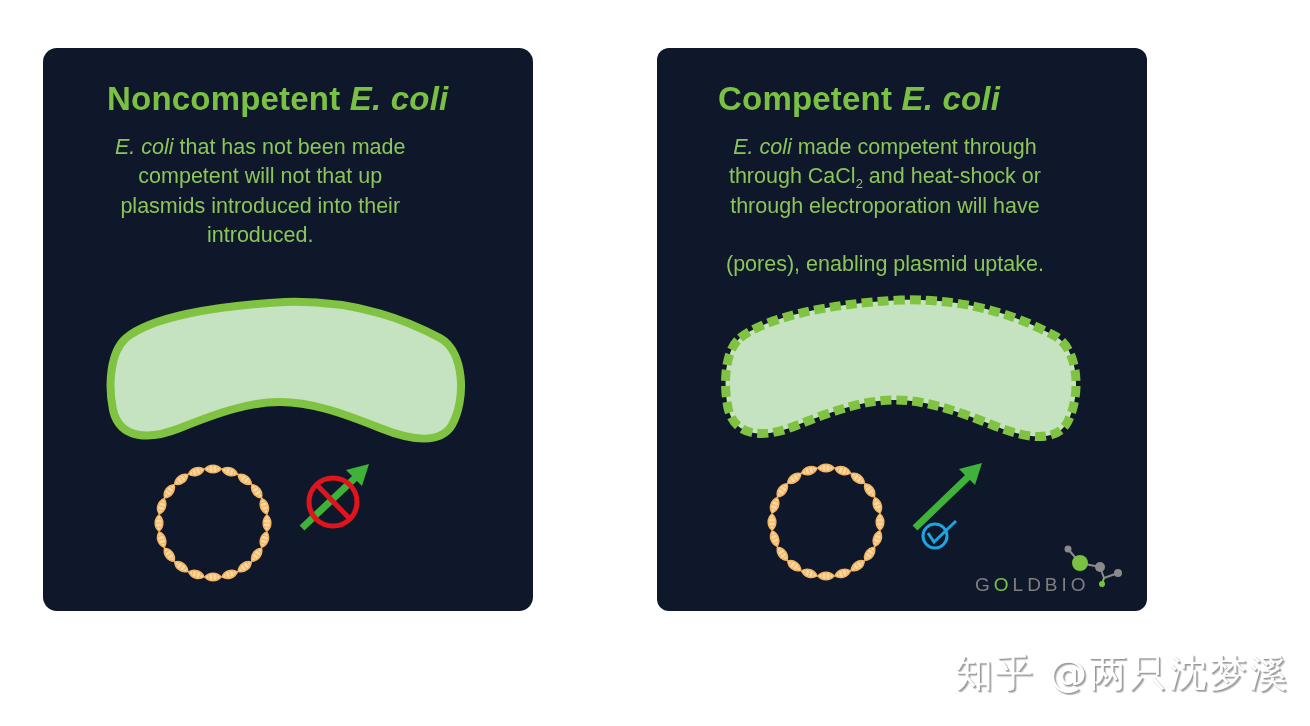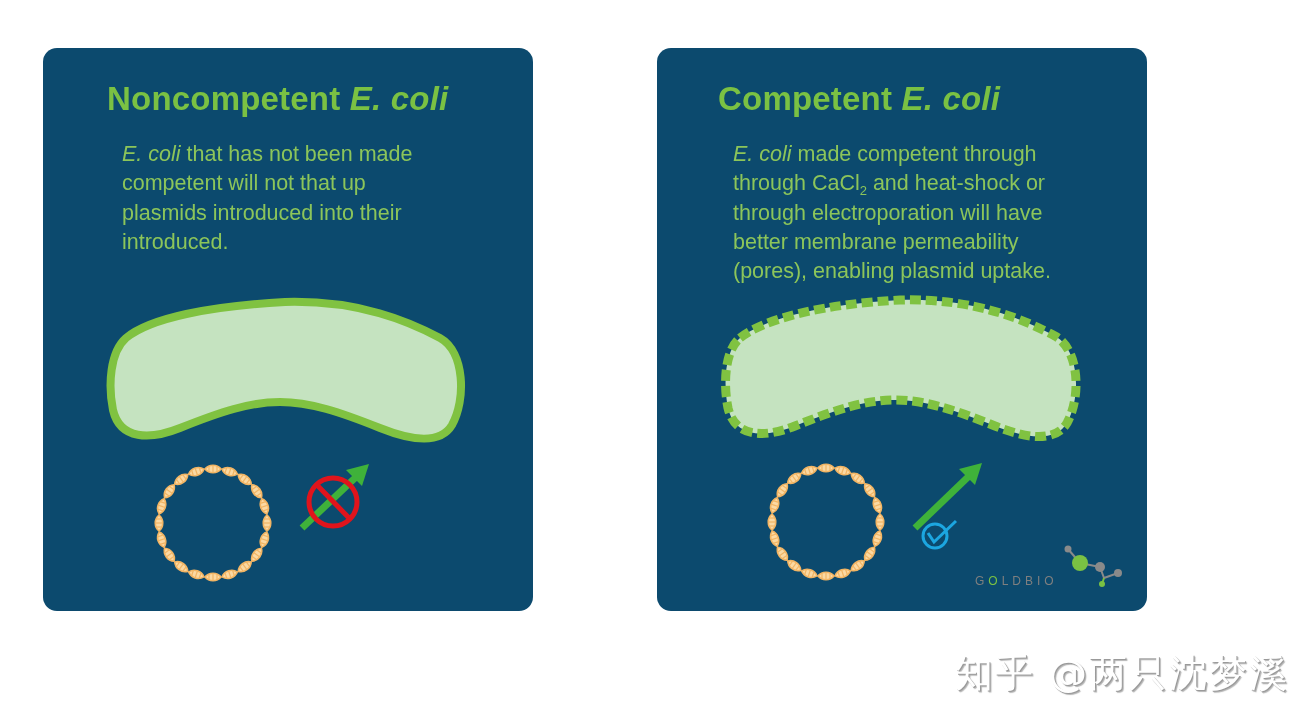--- a/index.html
+++ b/index.html
@@ -1,33 +1,33 @@
 <!DOCTYPE html>
 <html><head>
 <meta charset="utf-8">
 <style>
   html, body { margin:0; padding:0; }
   body { width:1310px; height:726px; background:#ffffff; position:relative; overflow:hidden;
          font-family:"Liberation Sans", "DejaVu Sans", sans-serif; }
-  .panel { position:absolute; top:48px; width:490px; height:563px; background:#0c4a6e;
+  .panel { position:absolute; top:48px; width:490px; height:563px; background:#0f172a;
            border-radius:14px; }
   #panel-left { left:43px; }
-  #panel-right { left:657px; }
+  #panel-right { left:657px;border-radius:12px; }
   .title { position:absolute; left:64px; top:32px; font-size:33px; font-weight:bold;
            color:#7ac143; letter-spacing:0.2px; white-space:nowrap; margin:0; }
   .title i { font-style:italic; }
   .desc { position:absolute; left:63px; top:76px; font-size:21.5px; line-height:29.3px;
-          color:#8cc55a; margin:16px; }
+          color:#8cc55a; margin:9px;text-align:center; }
   .desc i { font-style:italic; }
   .desc sub { font-size:13px; vertical-align:-5px; line-height:0; }
   svg { position:absolute; overflow:visible; }
   .watermark { position:absolute; left:955px; top:648px; font-size:38px; color:#ffffff;
                font-family:"DejaVu Sans", sans-serif; letter-spacing:2px;
                text-shadow: 1px 1px 0 #9a9a9a, 2px 2px 1px #b5b5b5; white-space:nowrap; }
-  .logo-text { position:absolute; left:975px; top:574px; font-size:12px; letter-spacing:4px;
+  .logo-text { position:absolute; left:975px; top:574px; font-size:19px; letter-spacing:4px;
                color:#7f7f7f; font-family:"Liberation Sans", sans-serif; white-space:nowrap; }
   .logo-text .o { color:#7ac143; }
 </style>
 </head>
 <body>
 
 <div class="panel" id="panel-left">
   <h2 class="title"><span>Noncompetent </span><i>E. coli</i></h2>
   <p class="desc">
     <i>E. coli</i><span> that has not been made</span><br>
@@ -36,21 +36,21 @@
     <span>introduced.</span>
   </p>
 </div>
 
 <div class="panel" id="panel-right">
   <h2 class="title" style="left:61px;"><span>Competent </span><i>E. coli</i></h2>
   <p class="desc" style="left:60px;">
     <i>E. coli</i><span> made competent through</span><br>
     <span>through CaCl</span><sub>2</sub><span> and heat-shock or</span><br>
     <span>through electroporation will have</span><br>
-    <span>better membrane permeability</span><br>
+    <br>
     <span>(pores), enabling plasmid uptake.</span>
   </p>
 </div>
 
 <svg width="1310" height="726" style="left:0;top:0;">
   <defs>
 
     <g id="helix">
       <path d="M-8,0 C-4,-5 4,-5 8,0 C4,5 -4,5 -8,0 Z" fill="#fbd9a3" stroke="#f2b564" stroke-width="1.6"></path>
       <line x1="-4" y1="-3" x2="-4" y2="3" stroke="#f2b564" stroke-width="1.2"></line>

